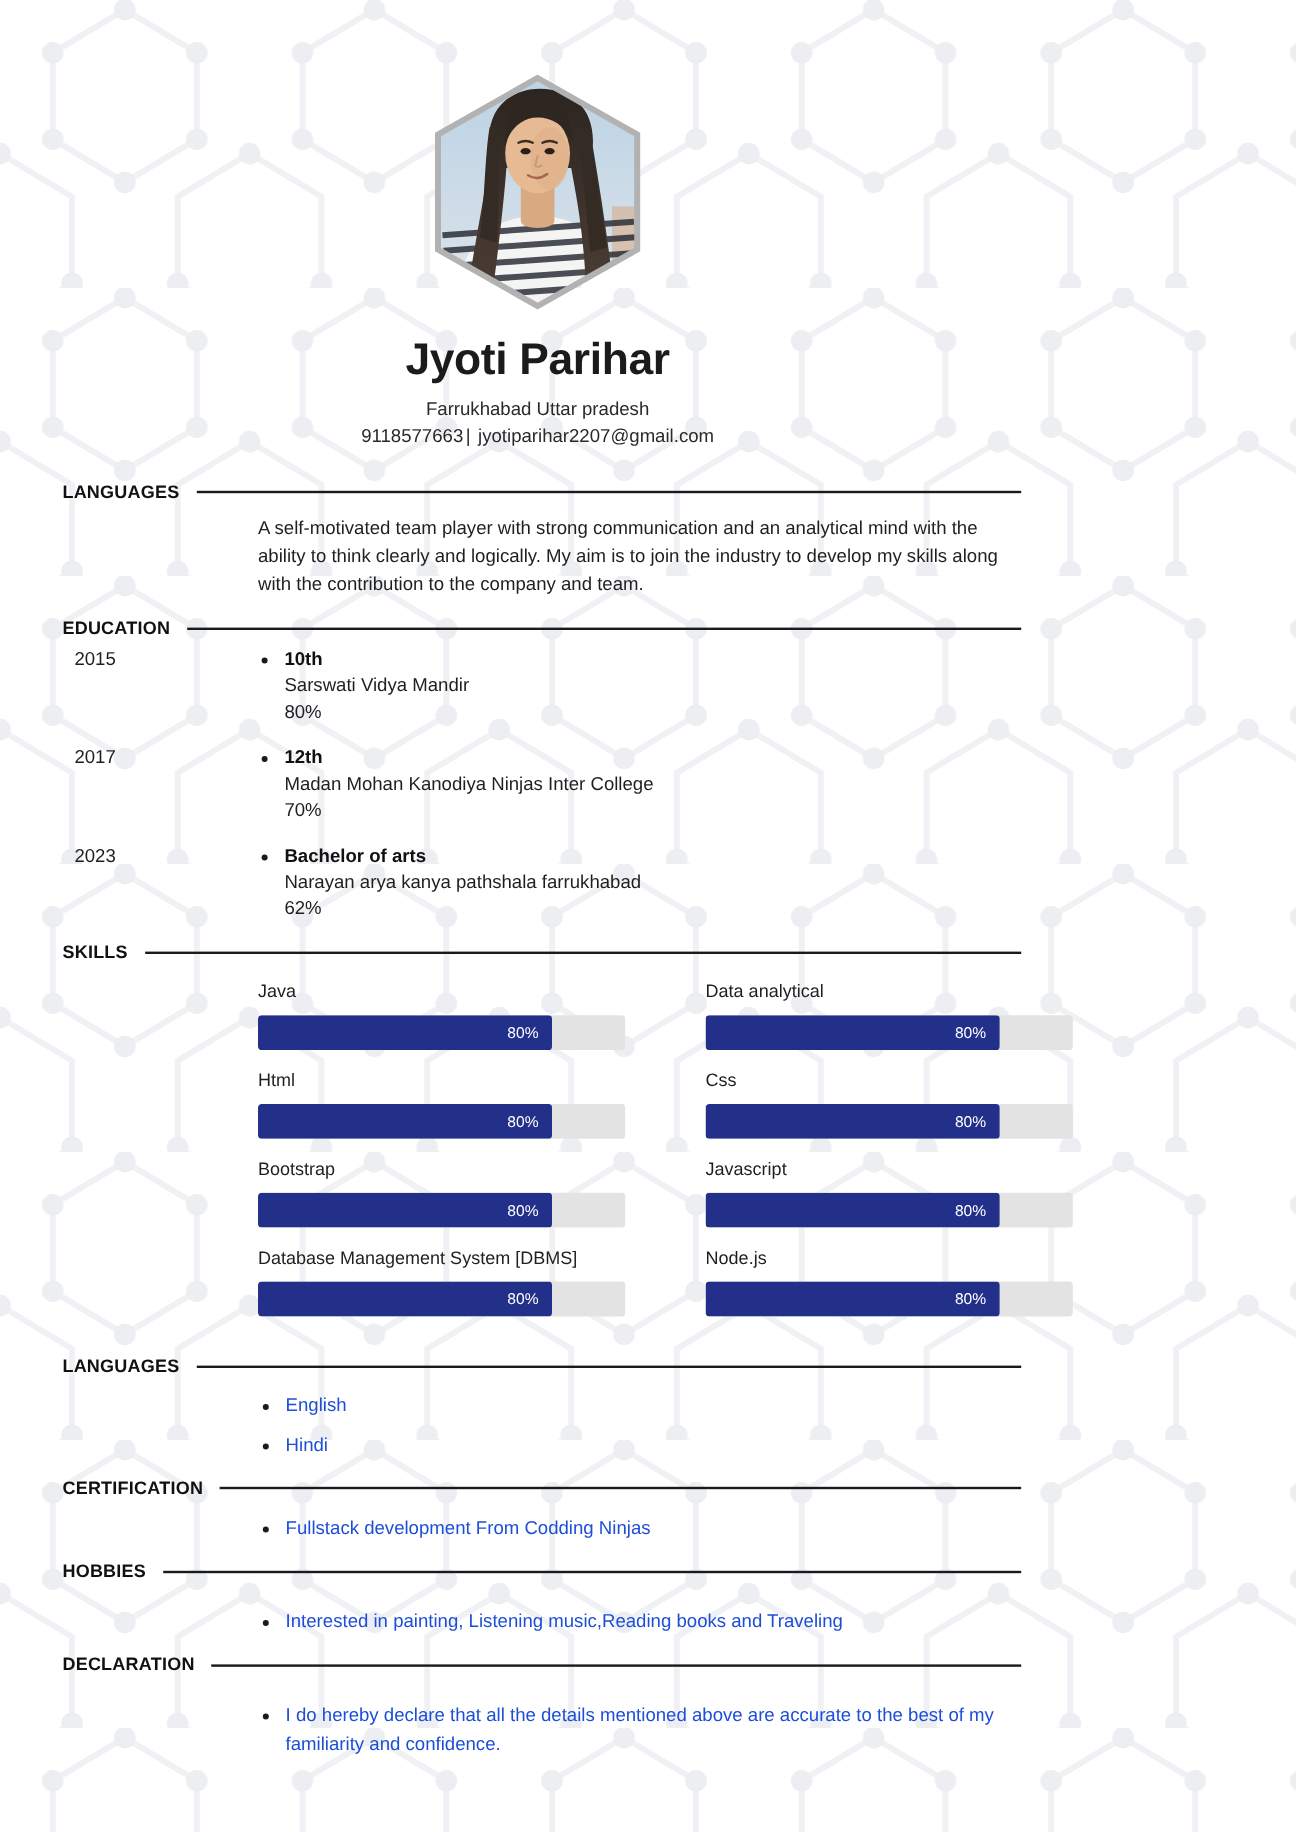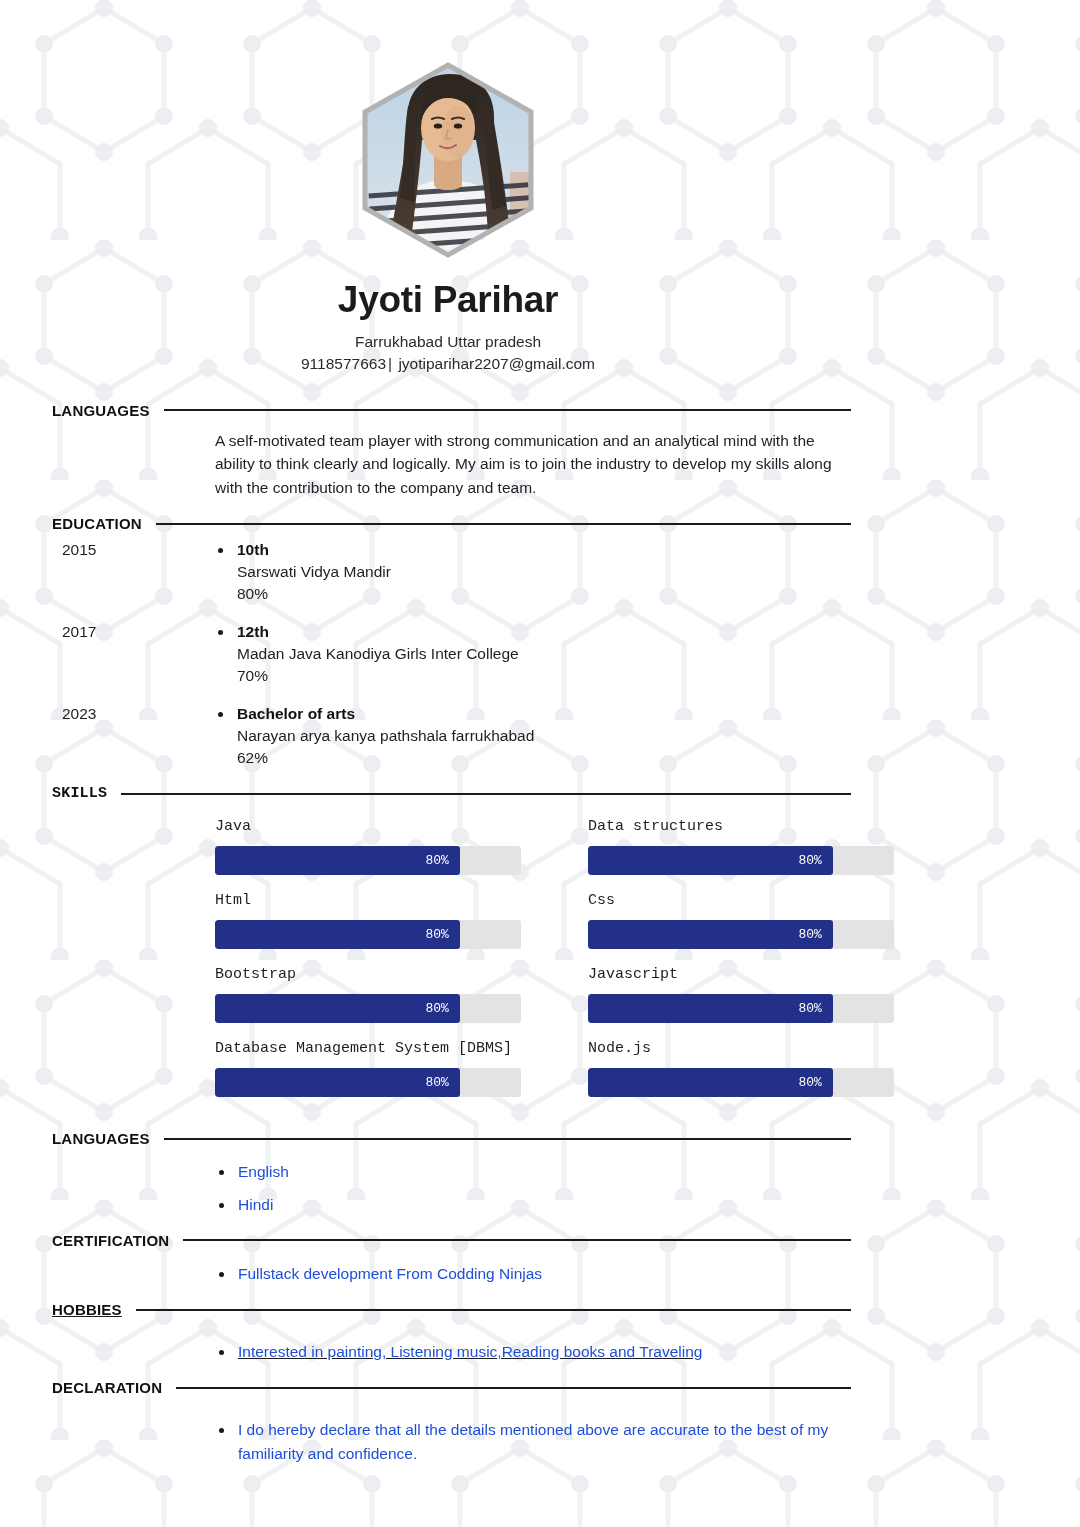--- a/index.html
+++ b/index.html
@@ -354,56 +354,56 @@
           <div class="edu-degree">10th</div>
           <div class="edu-school">Sarswati Vidya Mandir</div>
           <div class="edu-score">80%</div>
         </div>
       </div>
 
       <div class="edu-row">
         <div class="edu-year">2017</div>
         <div class="edu-detail">
           <div class="edu-degree">12th</div>
-          <div class="edu-school">Madan Java Kanodiya Girls Inter College</div>
+          <div class="edu-school">Madan Mohan Kanodiya Ninjas Inter College</div>
           <div class="edu-score">70%</div>
         </div>
       </div>
 
       <div class="edu-row">
         <div class="edu-year">2023</div>
         <div class="edu-detail">
           <div class="edu-degree">Bachelor of arts</div>
           <div class="edu-school">Narayan arya kanya pathshala farrukhabad</div>
           <div class="edu-score">62%</div>
         </div>
       </div>
 
     </div>
   </div>
 
-  <div class="section" style="margin-top:6px;font-family:Liberation Mono, monospace;">
+  <div class="section" style="margin-top:6px;">
     <div class="sec-head">
       <span class="sec-title">SKILLS</span>
       <span class="sec-rule" style="background: rgb(26, 26, 26);"></span>
     </div>
     <div class="sec-body">
       <div class="skills-grid">
 
         <div class="skill-cell">
           <div class="skill-name">Java</div>
           <div class="skill-bar" style="background: rgb(227, 227, 227);">
             <div class="skill-fill" style="width: 80%; background: rgb(34, 48, 138);">
               <span class="skill-pct">80%</span>
             </div>
           </div>
         </div>
 
         <div class="skill-cell">
-          <div class="skill-name">Data structures</div>
+          <div class="skill-name">Data analytical</div>
           <div class="skill-bar" style="background: rgb(227, 227, 227);">
             <div class="skill-fill" style="width: 80%; background: rgb(34, 48, 138);">
               <span class="skill-pct">80%</span>
             </div>
           </div>
         </div>
 
         <div class="skill-cell">
           <div class="skill-name">Html</div>
           <div class="skill-bar" style="background: rgb(227, 227, 227);">
@@ -480,21 +480,21 @@
       <span class="sec-title">CERTIFICATION</span>
       <span class="sec-rule" style="background: rgb(26, 26, 26);"></span>
     </div>
     <div class="sec-body">
       <div class="bullet-list">
         <div class="bullet-item">Fullstack development From Codding Ninjas</div>
       </div>
     </div>
   </div>
 
-  <div class="section tight" style="margin-top:10px;text-decoration:underline;">
+  <div class="section tight" style="margin-top:10px;">
     <div class="sec-head">
       <span class="sec-title">HOBBIES</span>
       <span class="sec-rule" style="background: rgb(26, 26, 26);"></span>
     </div>
     <div class="sec-body" style="padding-top:16px;">
       <div class="bullet-list">
         <div class="bullet-item">Interested in painting, Listening music,Reading books and Traveling</div>
       </div>
     </div>
   </div>

